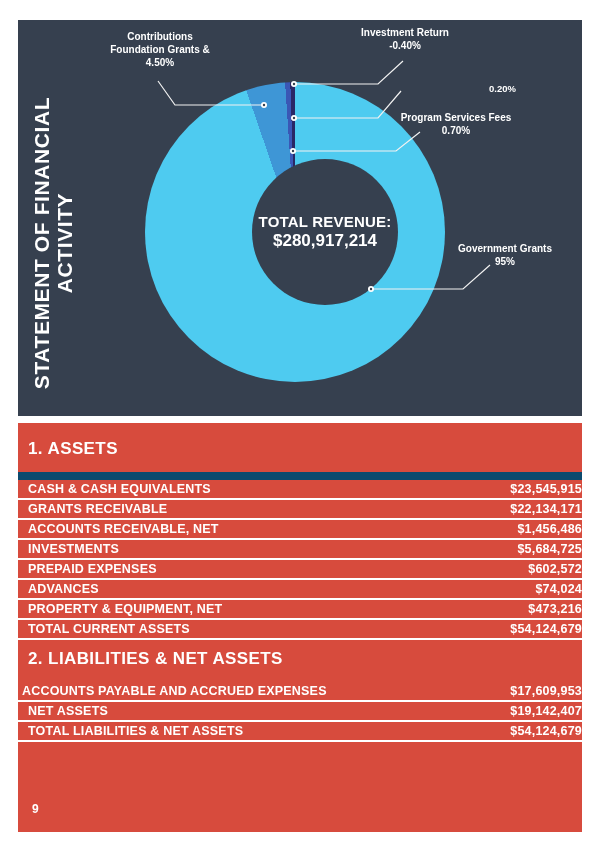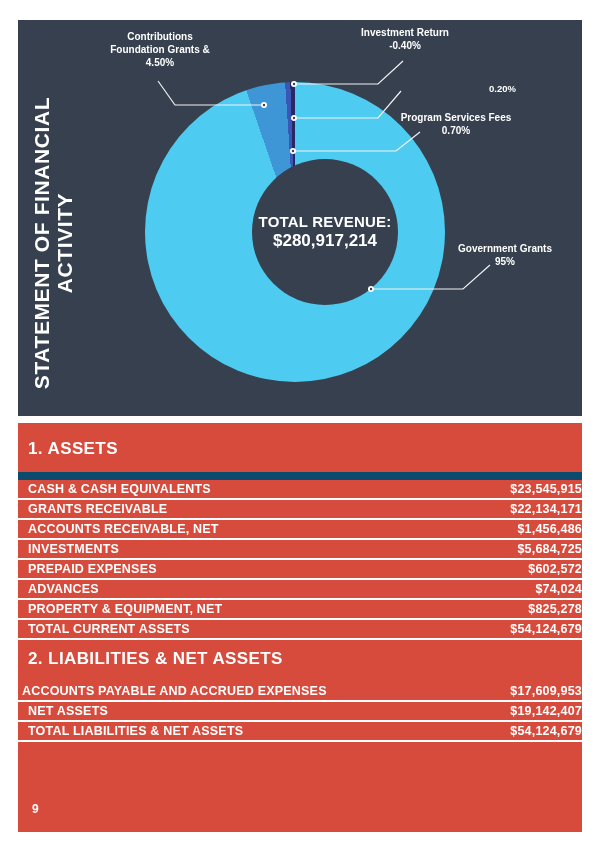--- a/index.html
+++ b/index.html
@@ -162,21 +162,21 @@
       <div class="fin-row">
         <span class="row-label">PREPAID EXPENSES</span>
         <span class="row-value">$602,572</span>
       </div>
       <div class="fin-row">
         <span class="row-label">ADVANCES</span>
         <span class="row-value">$74,024</span>
       </div>
       <div class="fin-row">
         <span class="row-label">PROPERTY &amp; EQUIPMENT, NET</span>
-        <span class="row-value">$825,278</span>
+        <span class="row-value">$473,216</span>
       </div>
       <div class="fin-row">
         <span class="row-label">TOTAL CURRENT ASSETS</span>
         <span class="row-value">$54,124,679</span>
       </div>
     </div>
 
     <div class="section-heading heading-liabilities">2. LIABILITIES &amp; NET ASSETS</div>
 
     <div class="fin-table table-liabilities">

